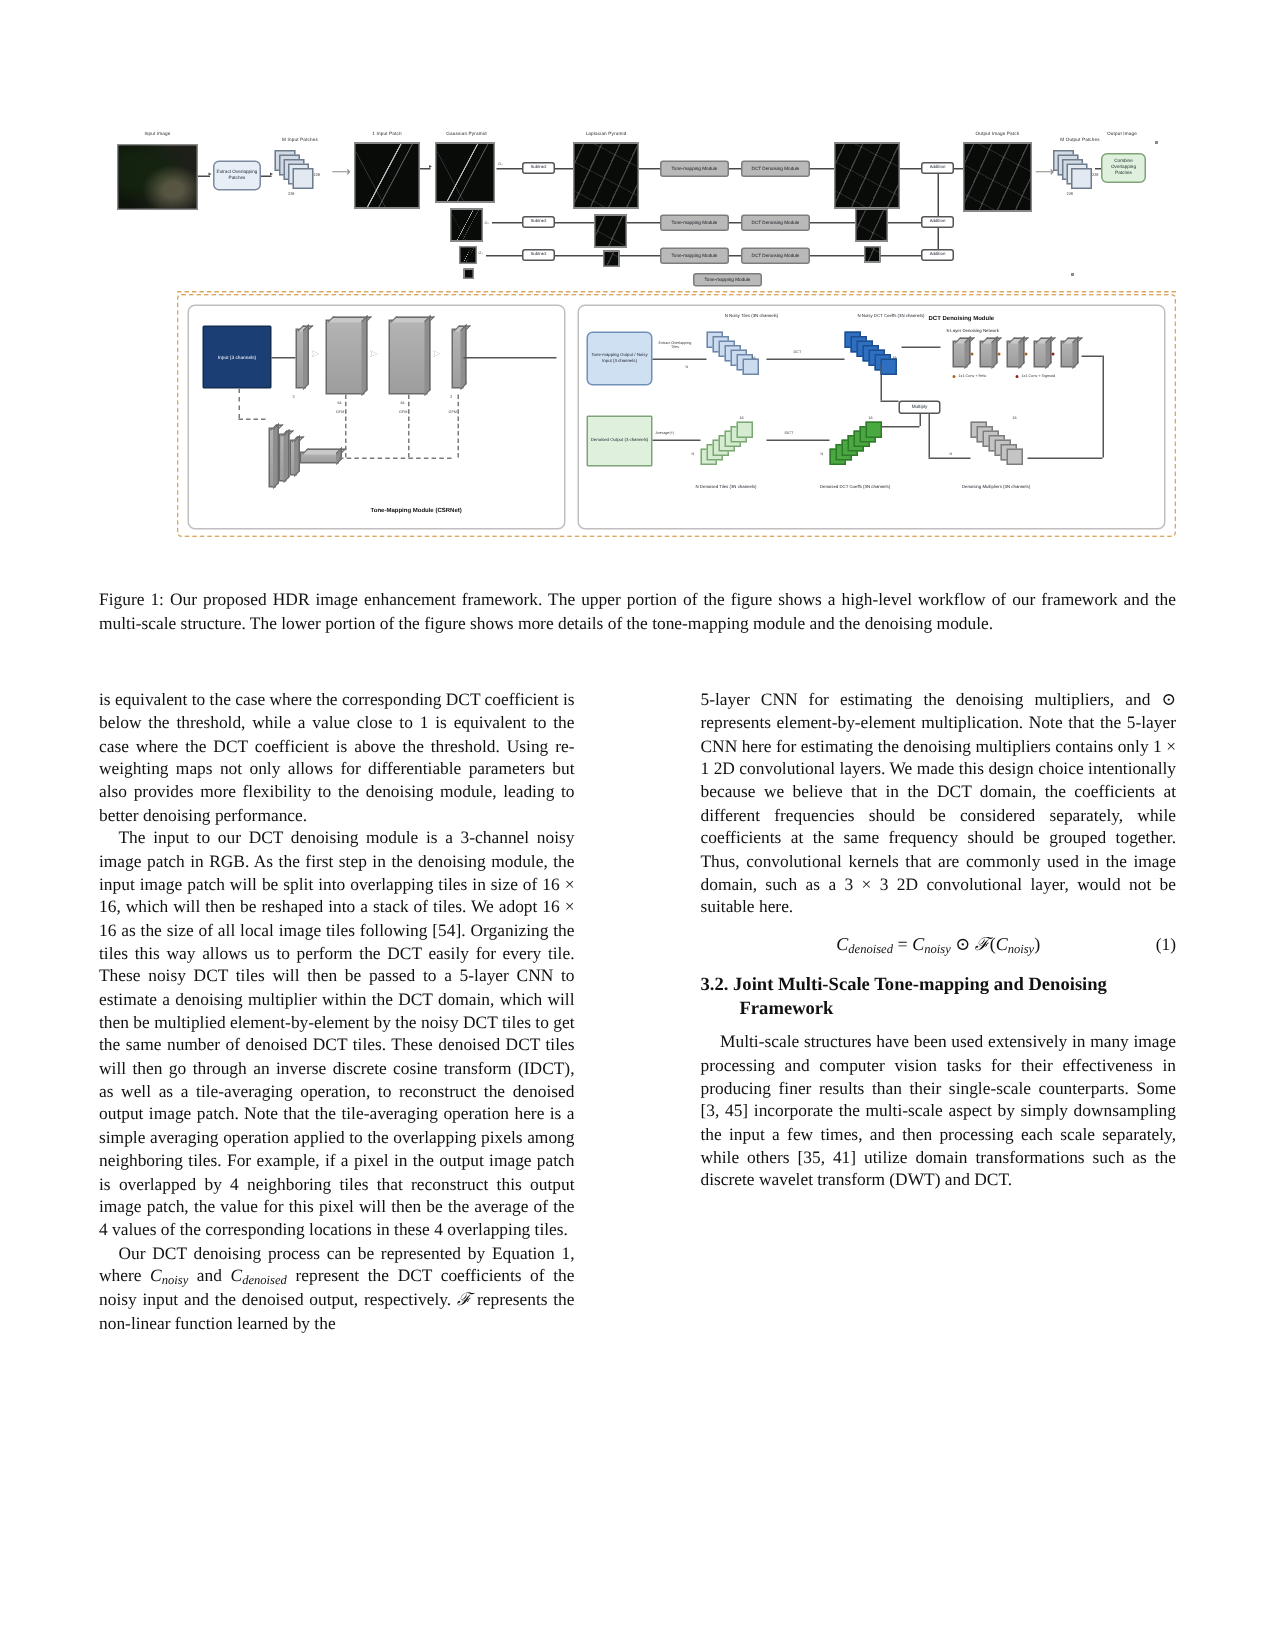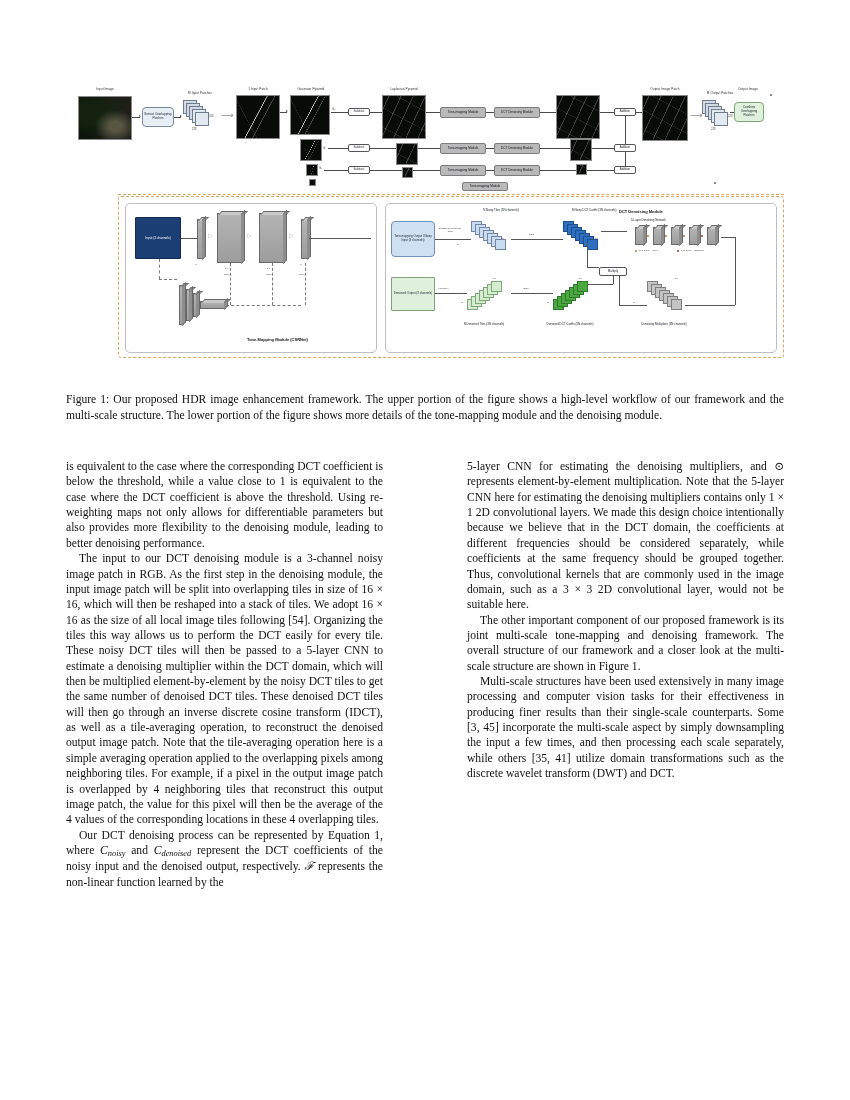--- a/index.html
+++ b/index.html
@@ -504,19 +504,31 @@
     <p class="noindent">is equivalent to the case where the corresponding DCT coefficient is below the threshold, while a value close to 1 is equivalent to the case where the DCT coefficient is above the threshold. Using re-weighting maps not only allows for differentiable parameters but also provides more flexibility to the denoising module, leading to better denoising performance.</p>
     <p>The input to our DCT denoising module is a 3-channel noisy image patch in RGB. As the first step in the denoising module, the input image patch will be split into overlapping tiles in size of 16 × 16, which will then be reshaped into a stack of tiles. We adopt 16 × 16 as the size of all local image tiles following [54]. Organizing the tiles this way allows us to perform the DCT easily for every tile. These noisy DCT tiles will then be passed to a 5-layer CNN to estimate a denoising multiplier within the DCT domain, which will then be multiplied element-by-element by the noisy DCT tiles to get the same number of denoised DCT tiles. These denoised DCT tiles will then go through an inverse discrete cosine transform (IDCT), as well as a tile-averaging operation, to reconstruct the denoised output image patch. Note that the tile-averaging operation here is a simple averaging operation applied to the overlapping pixels among neighboring tiles. For example, if a pixel in the output image patch is overlapped by 4 neighboring tiles that reconstruct this output image patch, the value for this pixel will then be the average of the 4 values of the corresponding locations in these 4 overlapping tiles.</p>
     <p>
       <span>Our DCT denoising process can be represented by Equation 1, where </span><i class="m"><span>C</span><span class="sub">noisy</span></i><span> and </span><i class="m"><span>C</span><span class="sub">denoised</span></i><span> represent the DCT coefficients of the noisy input and the denoised output, respectively. </span><span class="cal">ℱ</span><span> represents the non-linear function learned by the</span>
     </p>
   </div>
 
   <div class="col right">
     <p class="noindent">5-layer CNN for estimating the denoising multipliers, and ⊙ represents element-by-element multiplication. Note that the 5-layer CNN here for estimating the denoising multipliers contains only 1 × 1 2D convolutional layers. We made this design choice intentionally because we believe that in the DCT domain, the coefficients at different frequencies should be considered separately, while coefficients at the same frequency should be grouped together. Thus, convolutional kernels that are commonly used in the image domain, such as a 3 × 3 2D convolutional layer, would not be suitable here.</p>
 
-
-
-    <p>The other important component of our proposed framework is its joint multi-scale tone-mapping and denoising framework. The overall structure of our framework and a closer look at the multi-scale structure are shown in Figure 1.</p>
+    <div class="eq">
+      <i class="m"><span>C</span><span class="sub">denoised</span></i>
+      <span>=</span>
+      <i class="m"><span>C</span><span class="sub">noisy</span></i>
+      <span>⊙</span>
+      <span class="cal">ℱ</span><span>(</span><i class="m"><span>C</span><span class="sub">noisy</span></i><span>)</span>
+      <span class="num">(1)</span>
+    </div>
+
+    <div class="sec-head">
+      <span>3.2.</span>
+      <span>Joint Multi-Scale Tone-mapping and Denoising</span>
+      <span class="ind">Framework</span>
+    </div>
+
     <p>Multi-scale structures have been used extensively in many image processing and computer vision tasks for their effectiveness in producing finer results than their single-scale counterparts. Some [3, 45] incorporate the multi-scale aspect by simply downsampling the input a few times, and then processing each scale separately, while others [35, 41] utilize domain transformations such as the discrete wavelet transform (DWT) and DCT.</p>
   </div>
 
 </div>
 
 </body></html>

